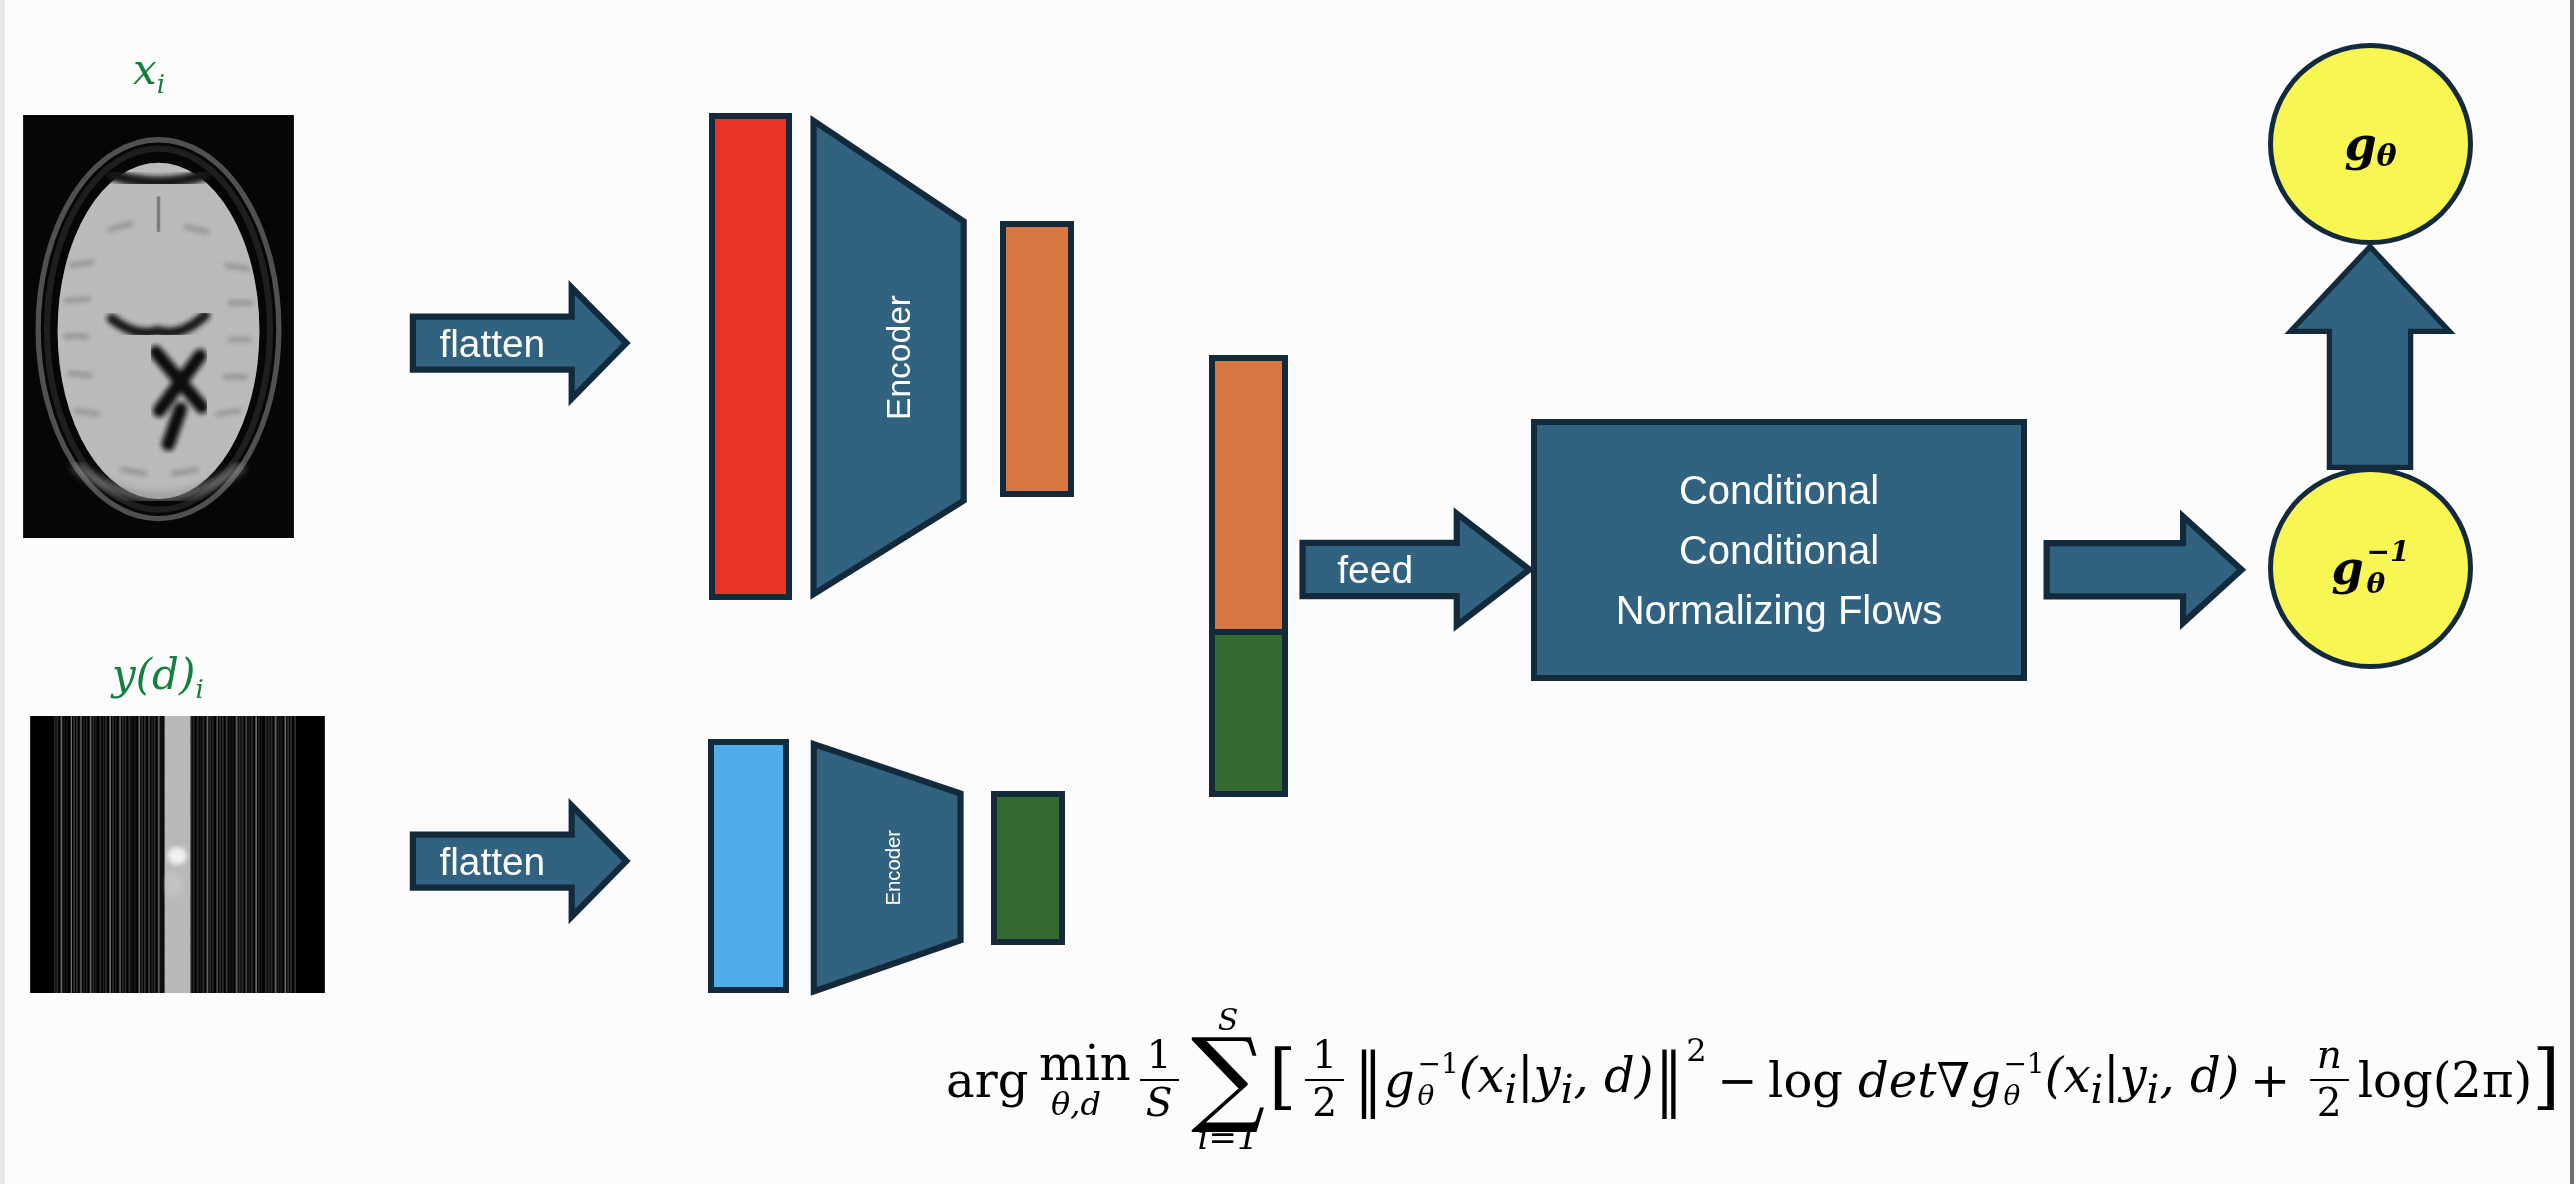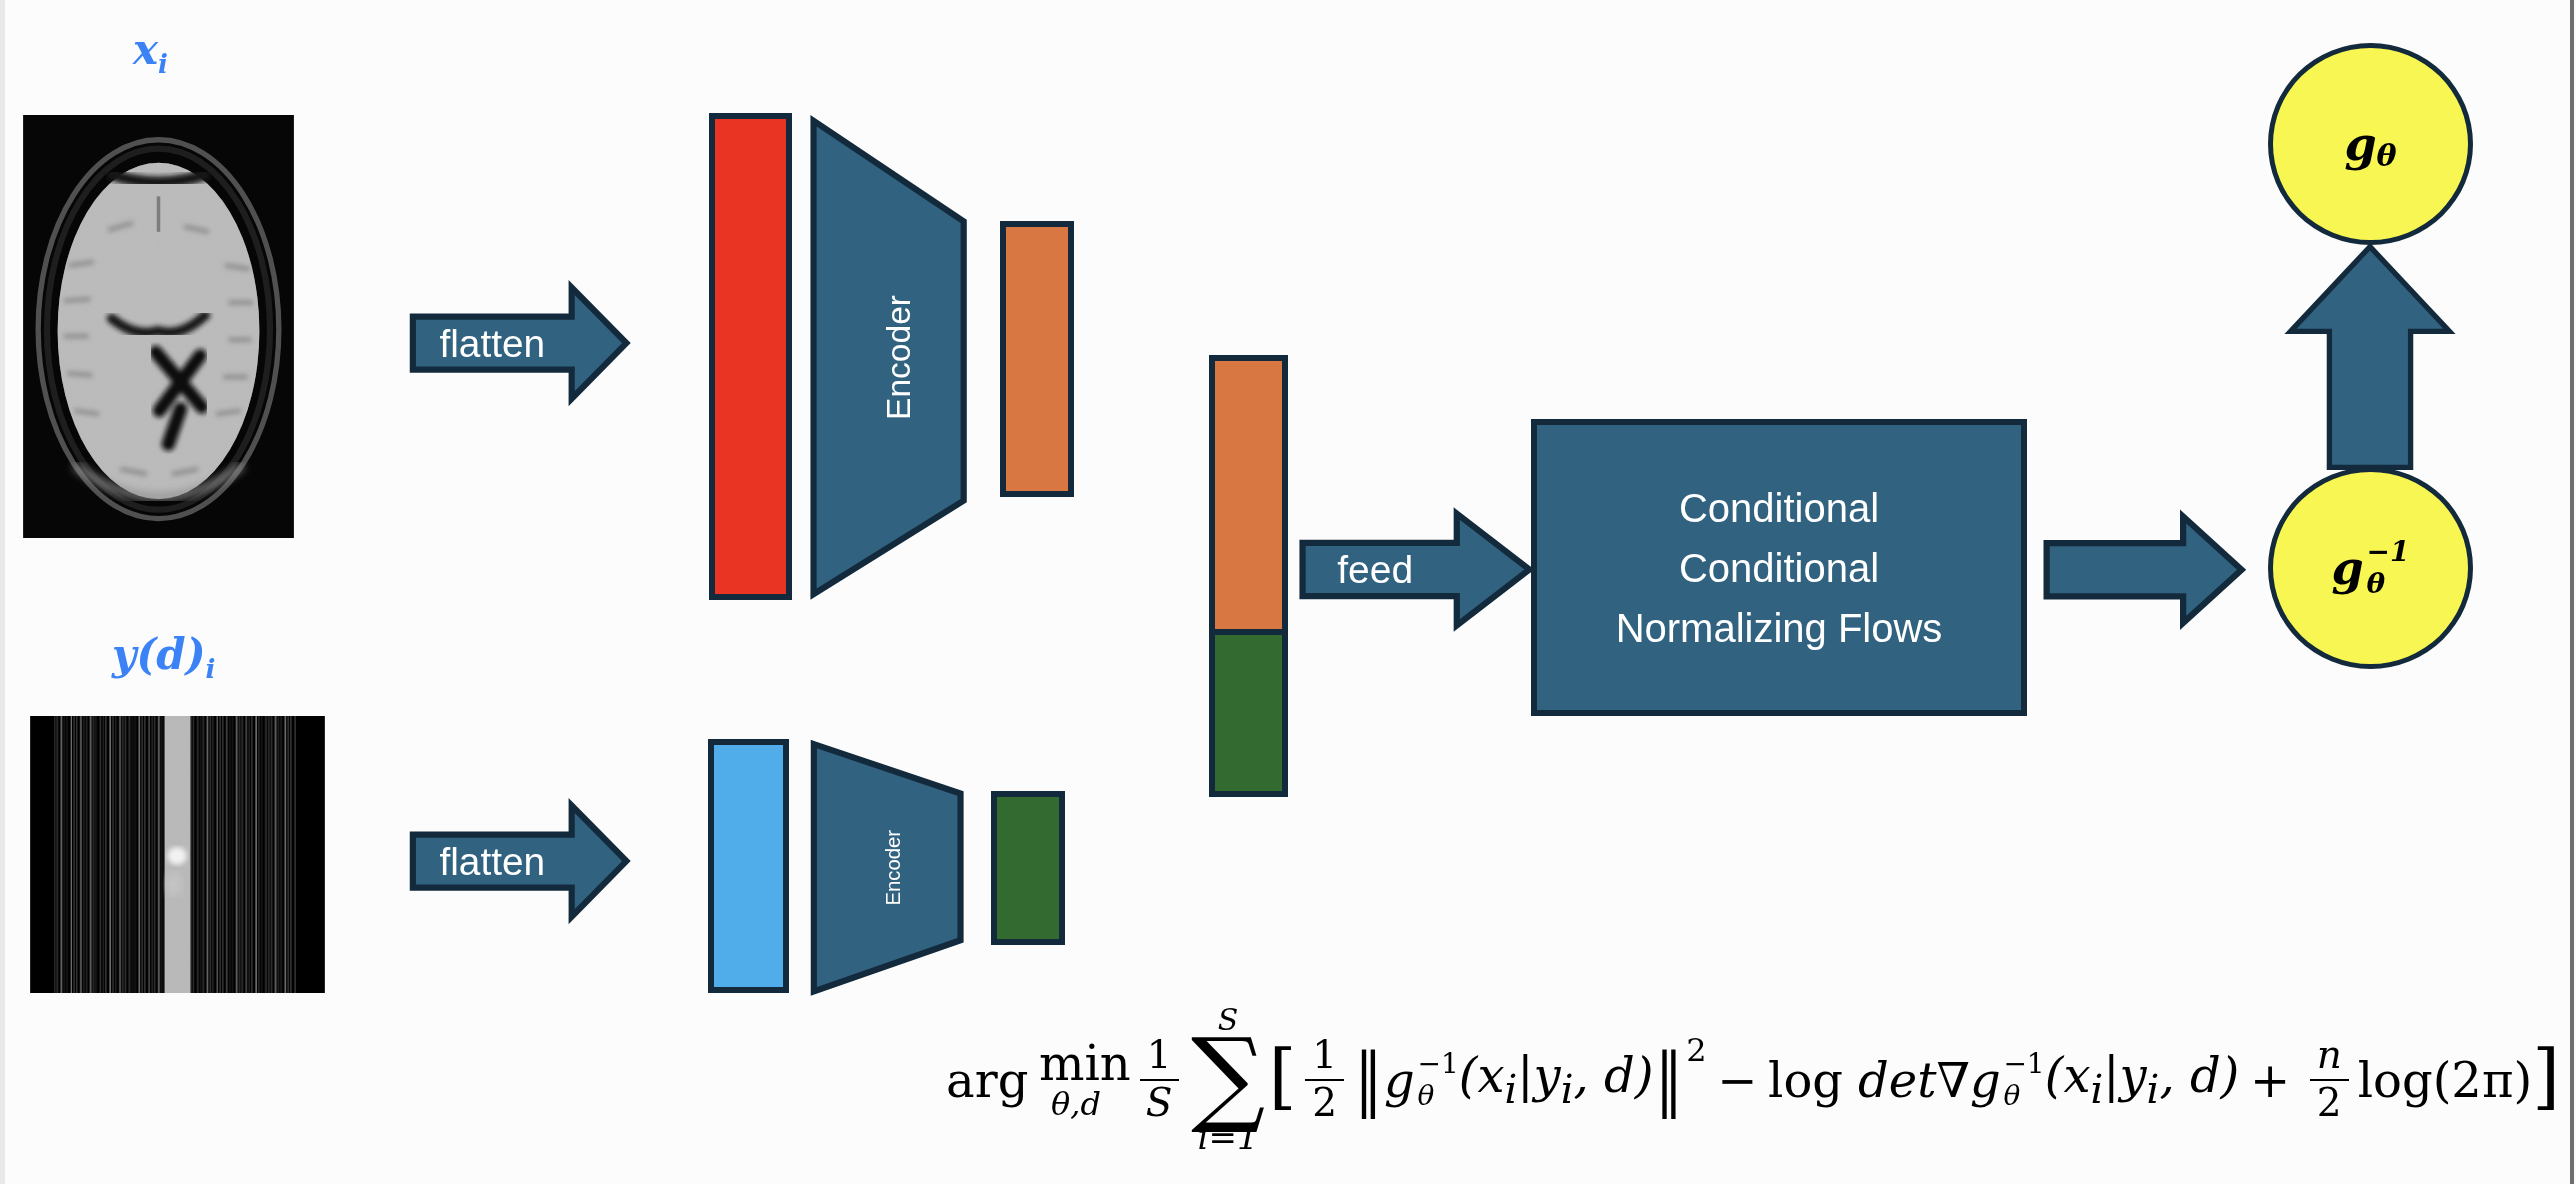--- a/index.html
+++ b/index.html
@@ -2,22 +2,22 @@
 <html style="--teal: #31627F; --navy: #132A3C; --red: #E93323; --orange: #D97742; --lightblue: #50ADE9; --green: #336A2F; --yellow: #F8F652;font-size:14px"><head>
 <meta charset="utf-8">
 <style>
   html,body{margin:0;padding:0;background:#FBFBFB;}
   .stage{position:relative;width:2576px;height:1184px;background:#FCFCFC;overflow:hidden;
          font-family:"Liberation Sans",sans-serif;}
   .edge-left{position:absolute;left:0;top:0;width:5.3px;height:100%;background:#E9E9E9;}
   .edge-right{position:absolute;left:2570px;top:0;width:4.4px;height:100%;background:#6F6F6F;}
 
   
-  .mathlab{position:absolute;font-family:"DejaVu Serif",serif;font-style:italic;font-weight:700;
-           color:#3b82f6;white-space:nowrap;}
+  .mathlab{position:absolute;font-family:"DejaVu Serif",serif;font-style:italic;font-weight:400;
+           color:#15803d;white-space:nowrap;margin-top:20px;}
   .mathlab sub{font-size:62%;font-style:italic;}
 
   
   .bar{position:absolute;border:6.2px solid var(--navy);box-sizing:border-box;}
   .bar-red{background:var(--red);}
   .bar-orange{background:var(--orange);}
   .bar-blue{background:var(--lightblue);}
   .bar-green{background:var(--green);}
   .stackbar{position:absolute;border:6.2px solid var(--navy);box-sizing:border-box;
             display:flex;flex-direction:column;}
@@ -25,21 +25,21 @@
   .stackbar .seg-green{background:var(--green);flex:1;}
 
   
   .shape{fill:var(--teal);stroke:var(--navy);stroke-width:7px;stroke-linejoin:miter;}
   .shape-thin{fill:var(--teal);stroke:var(--navy);stroke-width:6px;stroke-linejoin:miter;}
   svg{position:absolute;overflow:visible;}
   .arrow-label{fill:#fff;font-family:"Liberation Sans",sans-serif;font-size:44px;}
   .enc-label{fill:#fff;font-family:"Liberation Sans",sans-serif;}
 
   
-  .ccnf{position:absolute;left:1531px;top:419px;width:496px;height:297px;
+  .ccnf{position:absolute;left:1531px;top:419px;width:496px;height:262px;
         background:var(--teal);border:6.2px solid var(--navy);box-sizing:border-box;
         display:flex;flex-direction:column;align-items:center;justify-content:center;
         color:#fff;font-size:40px;line-height:1.5;text-align:center;}
 
   
   .ycirc{position:absolute;width:205px;height:202px;border-radius:50%;
          background:var(--yellow);border:5.3px solid var(--navy);box-sizing:border-box;
          display:flex;align-items:center;justify-content:center;
          font-family:"DejaVu Serif",serif;font-style:italic;font-weight:700;color:#000;}
   .ycirc .gbase{font-size:46px;}

